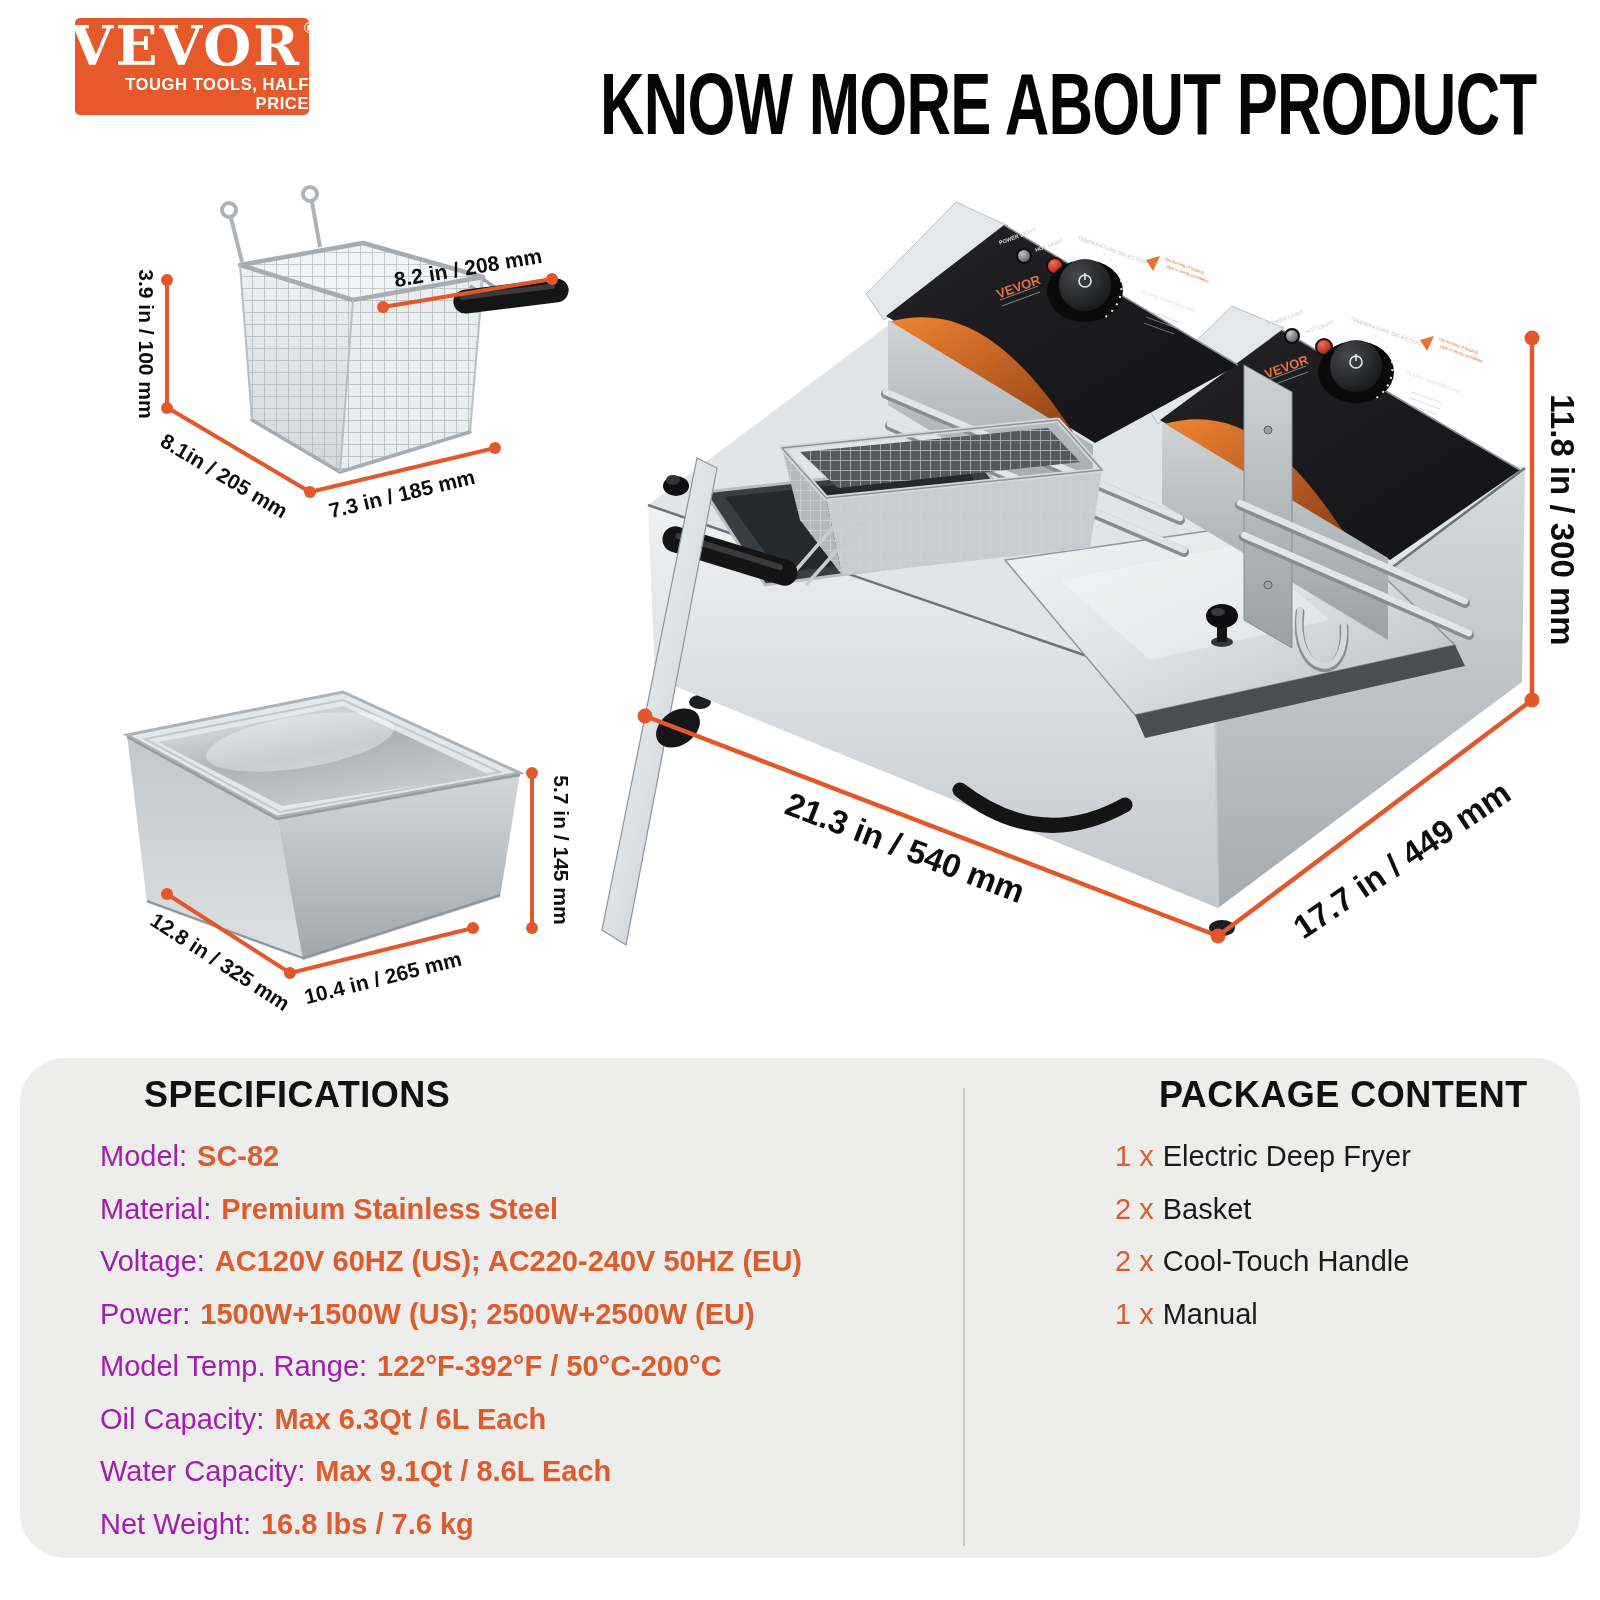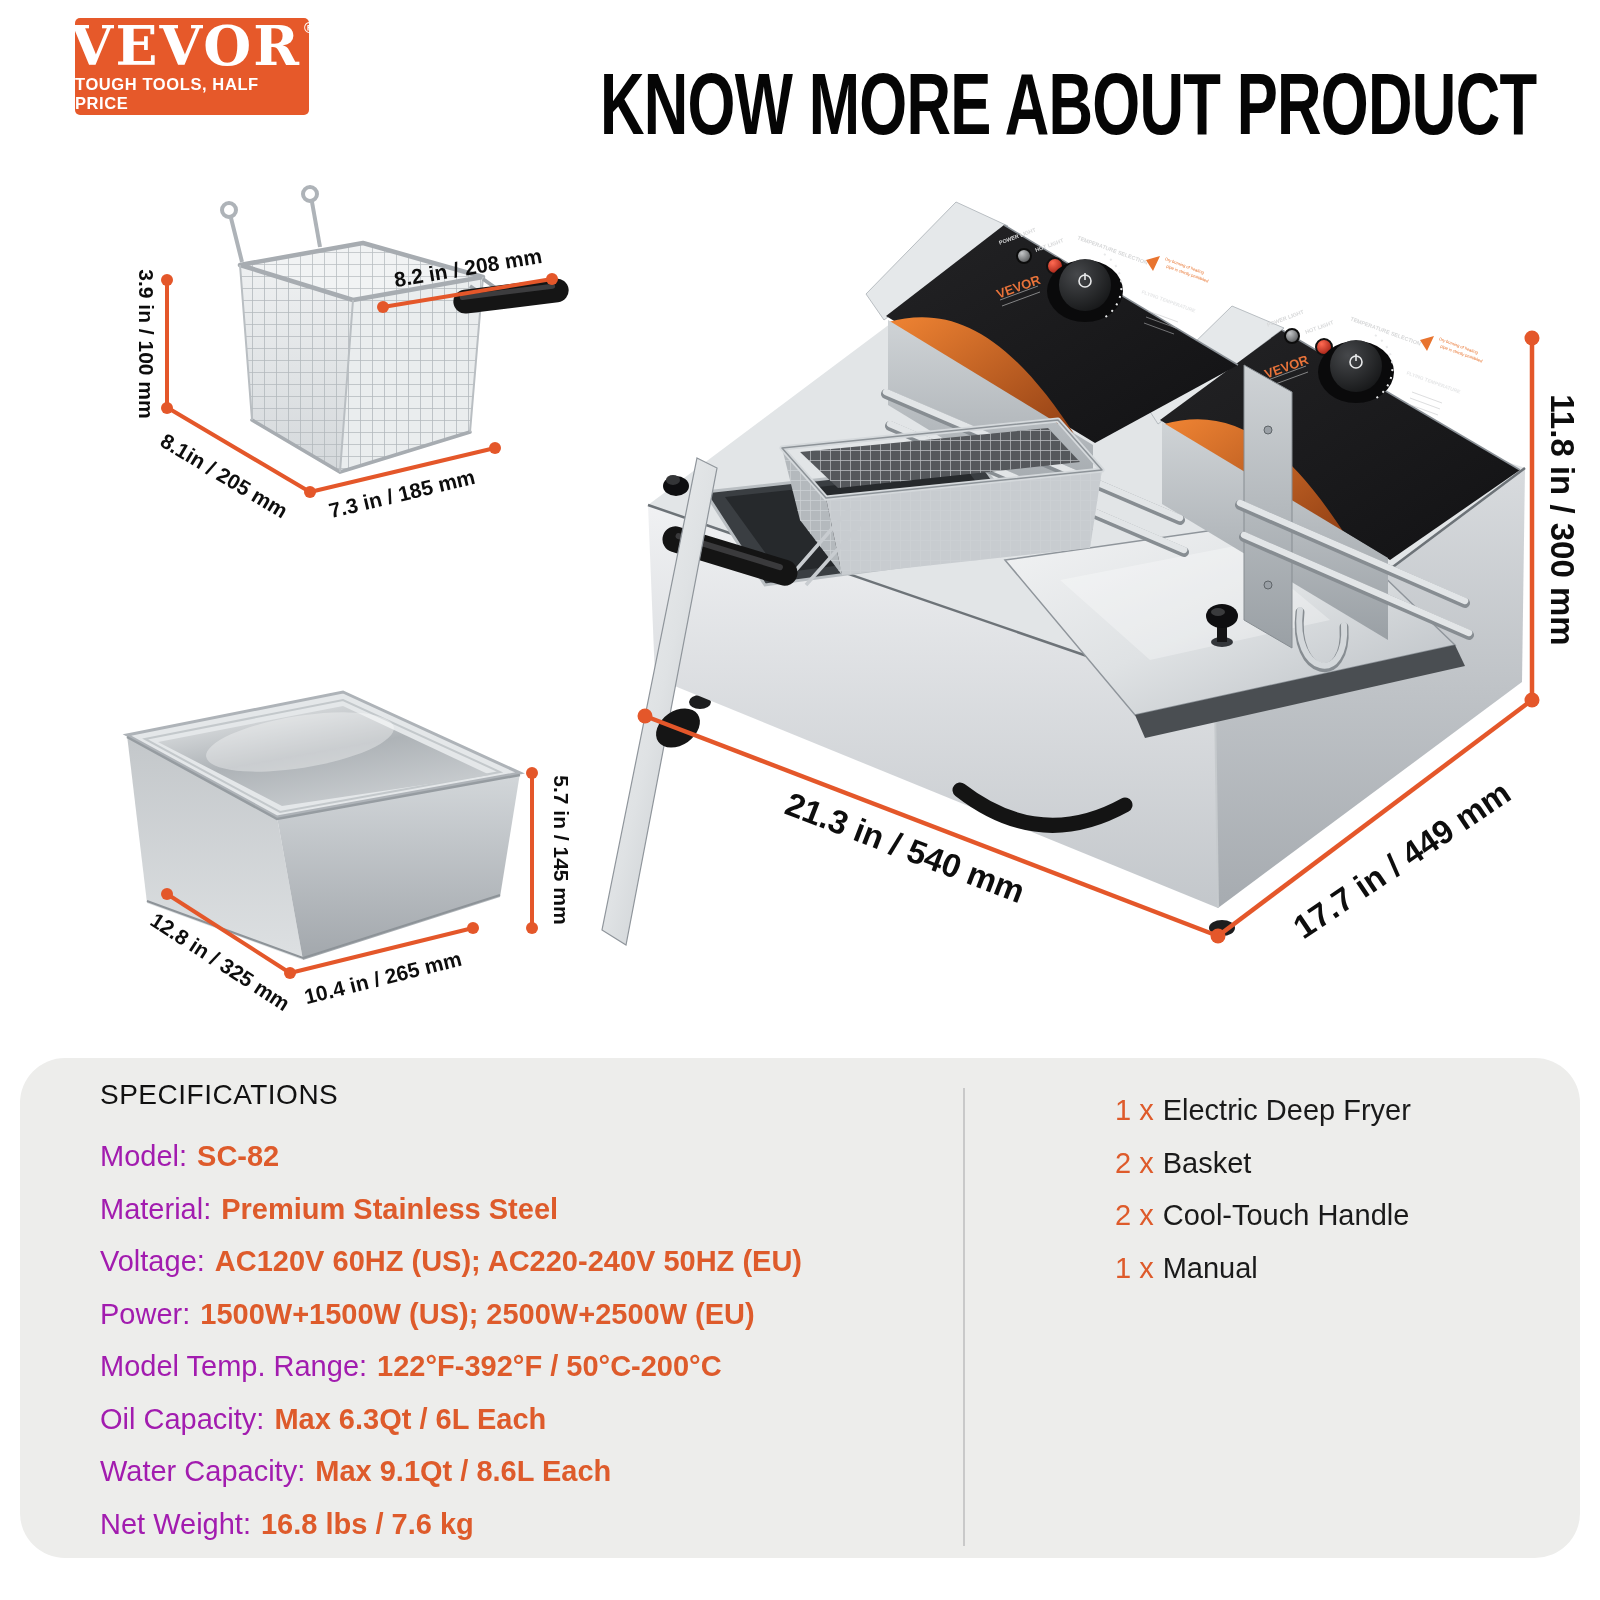--- a/index.html
+++ b/index.html
@@ -12,39 +12,39 @@
   
   .logo-box{
     left:75px;top:18px;width:234px;height:97px;background:#E6592A;border-radius:5px;
     display:flex;flex-direction:column;align-items:center;justify-content:center;color:#fff;
   }
   .logo-word{
     font-family:"DejaVu Serif","Liberation Serif",serif;font-weight:bold;
     font-size:54px;line-height:50px;letter-spacing:2px;transform:scaleX(1.02);
   }
   .logo-reg{font-size:15px;vertical-align:top;position:relative;top:-18px;left:3px;font-family:"Liberation Sans",sans-serif;font-weight:bold;}
-  .logo-tagline{font-size:16.5px;font-weight:bold;letter-spacing:0.6px;margin-top:4px;}
+  .logo-tagline{font-size:16.5px;font-weight:bold;letter-spacing:0.6px;margin-top:4px;text-align:right;}
 
   
   .page-title{
     left:420px;top:56px;width:1200px;height:100px;text-align:center;
     font-size:88px;font-weight:bold;color:#050505;letter-spacing:-1px;
     transform:scaleX(0.70);white-space:nowrap;line-height:96px;
   }
 
   
   .dim{color:#0d0d0d;font-weight:bold;text-align:center;white-space:nowrap;}
   .dim-s{width:170px;height:26px;font-size:21px;line-height:26px;}
   .dim-l{width:360px;height:40px;font-size:33px;line-height:40px;}
 
   
   .info-panel{
     left:20px;top:1058px;width:1560px;height:500px;background:#EDEDEB;border-radius:45px;
   }
-  .col-title{font-size:28px;font-weight:normal;color:#111;letter-spacing:0.5px;line-height:46px;}
+  .col-title{font-size:36px;font-weight:bold;color:#111;letter-spacing:0.5px;line-height:46px;margin-left:44px;}
   .spec-col{left:100px;top:1072px;width:860px;}
   .pkg-col{left:1115px;top:1072px;width:440px;}
   .spec-rows{margin-top:12px;}
   .spec-row{font-size:29px;line-height:52.5px;white-space:nowrap;}
   .spec-label{color:#a21caf;margin-right:10px;}
   .spec-value{color:#DE5B2B;font-weight:bold;}
   .pkg-row{font-size:29px;line-height:52.5px;white-space:nowrap;}
   .pkg-qty{color:#DE5B2B;font-weight:normal;margin-right:9px;}
   .pkg-name{color:#1a1a1a;}
   .divider{left:963px;top:1088px;width:2px;height:458px;background:#C9C9C9;}
@@ -360,20 +360,21 @@
       <div class="spec-row"><span class="spec-label">Voltage:</span><span class="spec-value">AC120V 60HZ (US); AC220-240V 50HZ (EU)</span></div>
       <div class="spec-row"><span class="spec-label">Power:</span><span class="spec-value">1500W+1500W (US); 2500W+2500W (EU)</span></div>
       <div class="spec-row"><span class="spec-label">Model Temp. Range:</span><span class="spec-value">122°F-392°F / 50°C-200°C</span></div>
       <div class="spec-row"><span class="spec-label">Oil Capacity:</span><span class="spec-value">Max 6.3Qt / 6L Each</span></div>
       <div class="spec-row"><span class="spec-label">Water Capacity:</span><span class="spec-value">Max 9.1Qt / 8.6L Each</span></div>
       <div class="spec-row"><span class="spec-label">Net Weight:</span><span class="spec-value">16.8 lbs / 7.6 kg</span></div>
     </div>
   </div>
 
   <div class="abs pkg-col">
+    <div class="col-title">PACKAGE CONTENT</div>
     <div class="spec-rows">
       <div class="pkg-row"><span class="pkg-qty">1 x</span><span class="pkg-name">Electric Deep Fryer</span></div>
       <div class="pkg-row"><span class="pkg-qty">2 x</span><span class="pkg-name">Basket</span></div>
       <div class="pkg-row"><span class="pkg-qty">2 x</span><span class="pkg-name">Cool-Touch Handle</span></div>
       <div class="pkg-row"><span class="pkg-qty">1 x</span><span class="pkg-name">Manual</span></div>
     </div>
   </div>
 
 </div>
 

